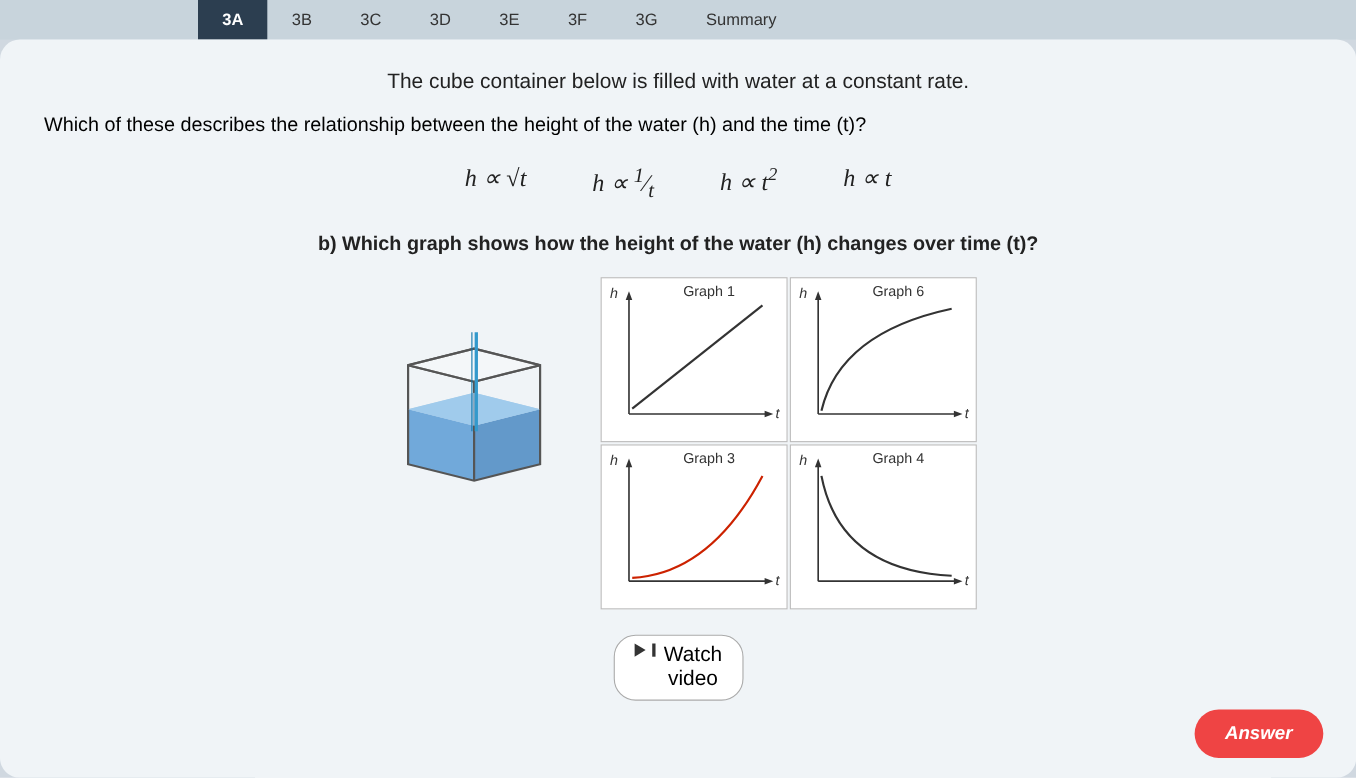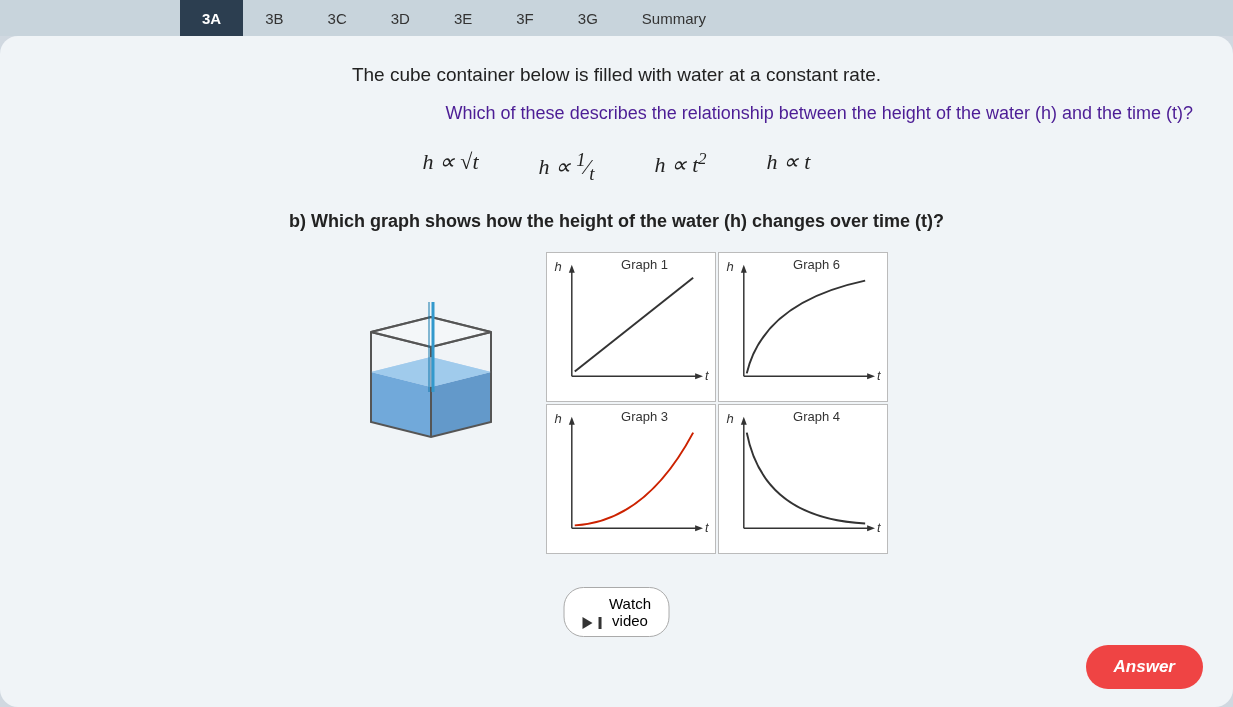--- a/index.html
+++ b/index.html
@@ -53,24 +53,23 @@
 
     .intro-text {
       text-align: center;
       font-size: 19px;
       color: #222;
       margin-bottom: 14px;
     }
 
     .question-text {
       font-size: 18px;
-      color: #4c1d95;
+      color: #000000;
       margin-bottom: 22px;
       line-height: 1.5;
-      text-align: right;
     }
 
     .options-row {
       display: flex;
       justify-content: center;
       gap: 60px;
       margin-bottom: 26px;
       font-size: 22px;
       color: #222;
     }
@@ -136,27 +135,27 @@
       top: 6px;
       left: 8px;
       font-size: 13px;
       font-style: italic;
       color: #333;
     }
 
     
     .watch-video-btn {
       display: inline-flex;
-      align-items: flex-end;
+      align-items: flex-start;
       gap: 8px;
       background: #fff;
       border: 1px solid #aaa;
       border-radius: 20px;
       padding: 7px 18px;
-      font-size: 15px;
+      font-size: 19px;
       cursor: pointer;
       position: absolute;
       bottom: 10px;
       left: 50%;
       transform: translateX(-50%);
     }
 
     
     .answer-btn {
       position: absolute;

